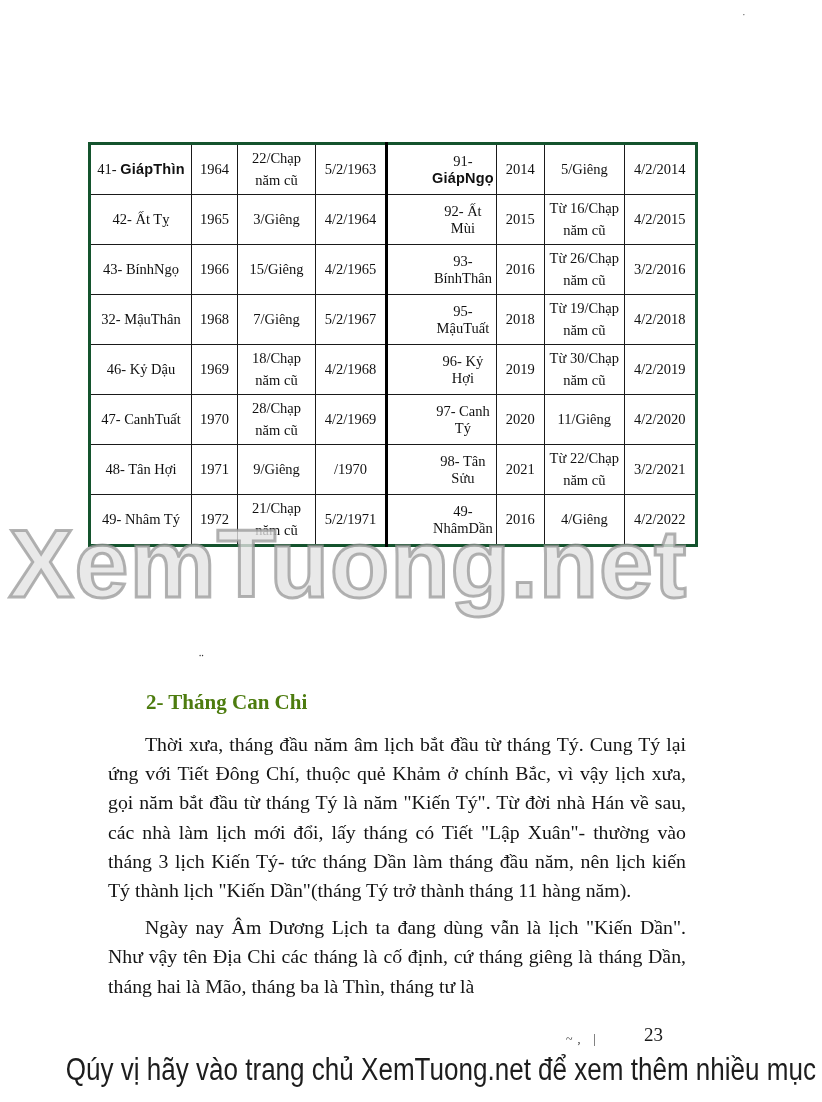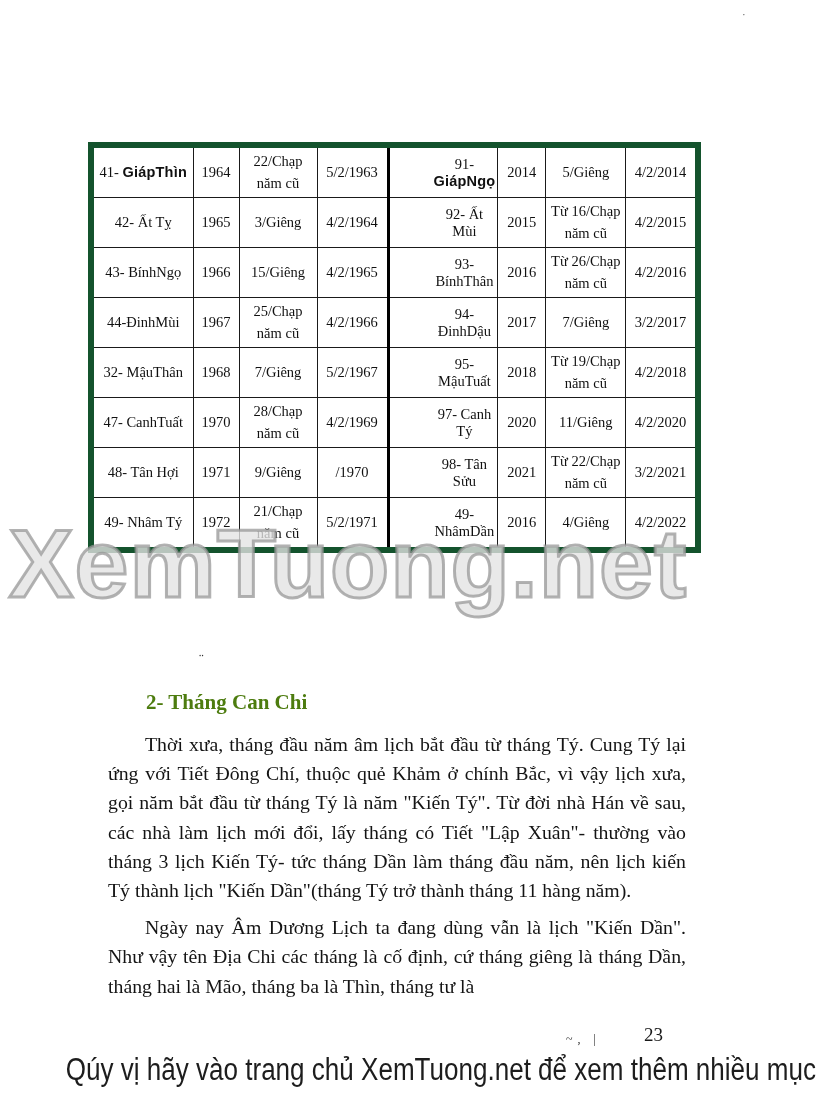--- a/index.html
+++ b/index.html
@@ -10,21 +10,21 @@
     overflow:hidden;
     font-family:"Liberation Serif", serif;
     color:#161616;
   }
 
   
   .canchi-table{
     position:absolute;left:88px;top:142px;
     border-collapse:collapse;
     table-layout:fixed;
-    border:6px solid #14532d;
+    border:3px solid #14532d;
     font-size:14.5px;
     color:#101010;
     background:#fff;
   }
   .canchi-table td{
     border:1.5px solid #1a1a1a;
     text-align:center;
     padding:1px 2px;
     height:47px;
     overflow:hidden;
@@ -134,43 +134,43 @@
         <td class="cell-solar">4/2/2015</td>
       </tr>
       <tr>
         <td class="cell-name"><span>43- BínhNgọ</span></td>
         <td class="cell-year">1966</td>
         <td class="cell-lunar">15/Giêng</td>
         <td class="cell-solar">4/2/1965</td>
         <td class="cell-name mid"><span>93- BínhThân</span></td>
         <td class="cell-year">2016</td>
         <td class="cell-lunar">Từ 26/Chạp năm cũ</td>
-        <td class="cell-solar">4/2/2016</td>
-      </tr>
-      <tr>
-        <td class="cell-name"><span>44-ĐinhMùi</span></td>
-        <td class="cell-year">1967</td>
-        <td class="cell-lunar">25/Chạp năm cũ</td>
-        <td class="cell-solar">4/2/1966</td>
-        <td class="cell-name mid"><span>94- ĐinhDậu</span></td>
-        <td class="cell-year">2017</td>
-        <td class="cell-lunar">7/Giêng</td>
-        <td class="cell-solar">3/2/2017</td>
+        <td class="cell-solar">3/2/2016</td>
       </tr>
       <tr>
         <td class="cell-name"><span>32- MậuThân</span></td>
         <td class="cell-year">1968</td>
         <td class="cell-lunar">7/Giêng</td>
         <td class="cell-solar">5/2/1967</td>
         <td class="cell-name mid"><span>95- MậuTuất</span></td>
         <td class="cell-year">2018</td>
         <td class="cell-lunar">Từ 19/Chạp năm cũ</td>
         <td class="cell-solar">4/2/2018</td>
       </tr>
       <tr>
+        <td class="cell-name"><span>46- Kỷ Dậu</span></td>
+        <td class="cell-year">1969</td>
+        <td class="cell-lunar">18/Chạp năm cũ</td>
+        <td class="cell-solar">4/2/1968</td>
+        <td class="cell-name mid"><span>96- Kỷ Hợi</span></td>
+        <td class="cell-year">2019</td>
+        <td class="cell-lunar">Từ 30/Chạp năm cũ</td>
+        <td class="cell-solar">4/2/2019</td>
+      </tr>
+      <tr>
         <td class="cell-name"><span>47- CanhTuất</span></td>
         <td class="cell-year">1970</td>
         <td class="cell-lunar">28/Chạp năm cũ</td>
         <td class="cell-solar">4/2/1969</td>
         <td class="cell-name mid"><span>97- Canh Tý</span></td>
         <td class="cell-year">2020</td>
         <td class="cell-lunar">11/Giêng</td>
         <td class="cell-solar">4/2/2020</td>
       </tr>
       <tr>

